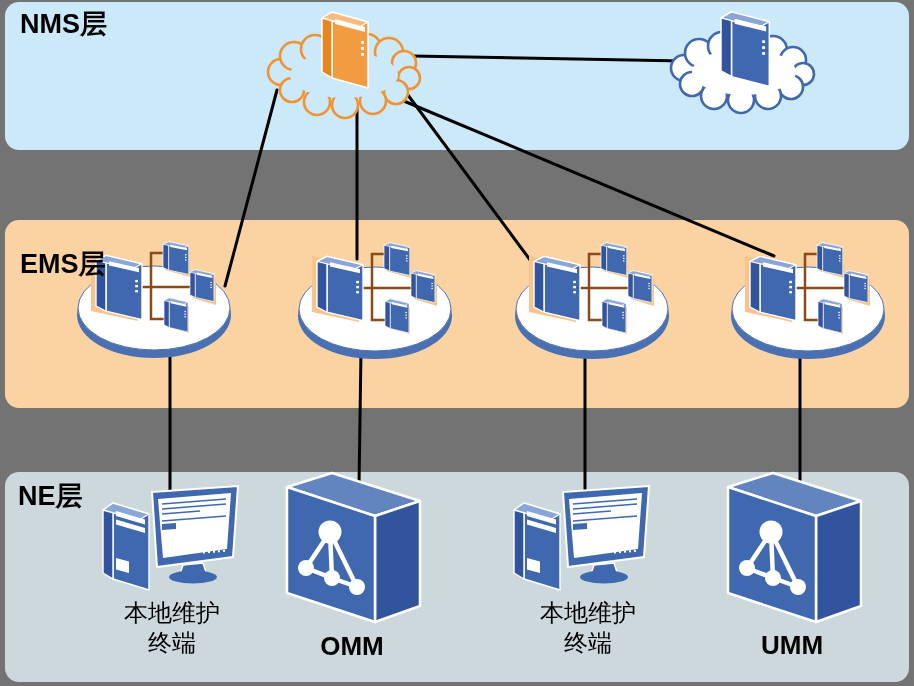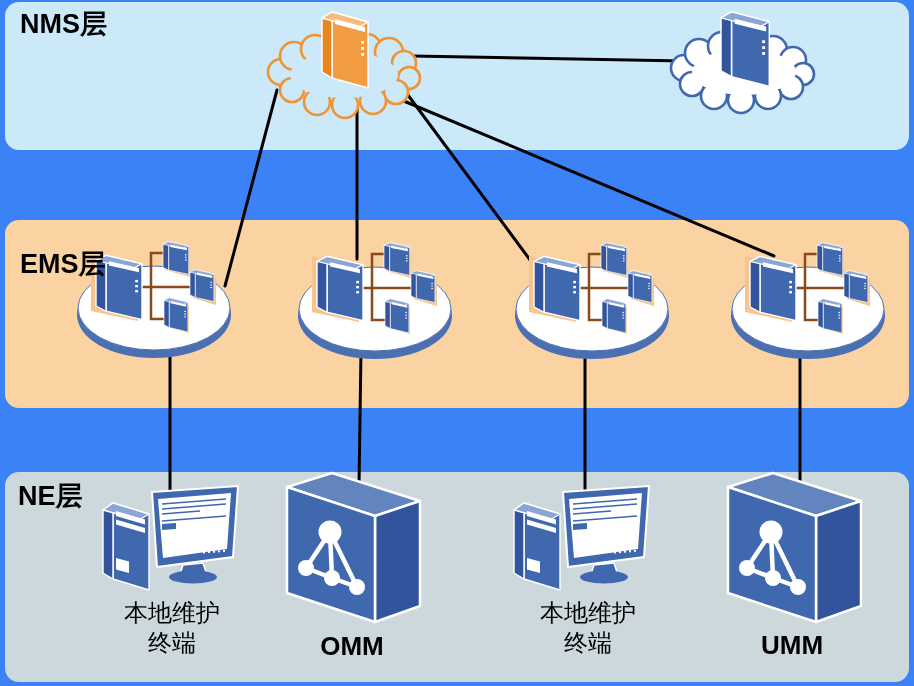--- a/index.html
+++ b/index.html
@@ -1,16 +1,16 @@
 <!DOCTYPE html>
 <html><head>
 <meta charset="utf-8">
 <style>
   html,body{margin:0;padding:0;background:#ffffff;}
-  .stage{position:relative;width:914px;height:686px;background:#3b82f6;overflow:hidden;
+  .stage{position:relative;width:914px;height:686px;background:#737373;overflow:hidden;
          font-family:"Liberation Sans", sans-serif;}
   svg{display:block;}
   text{font-family:"Liberation Sans", sans-serif;fill:#000000;}
   .layer-label{font-size:27px;font-weight:bold;}
   .node-label{font-size:24px;}
   .box-label{font-size:26px;font-weight:bold;}
 </style>
 </head>
 <body>
 

